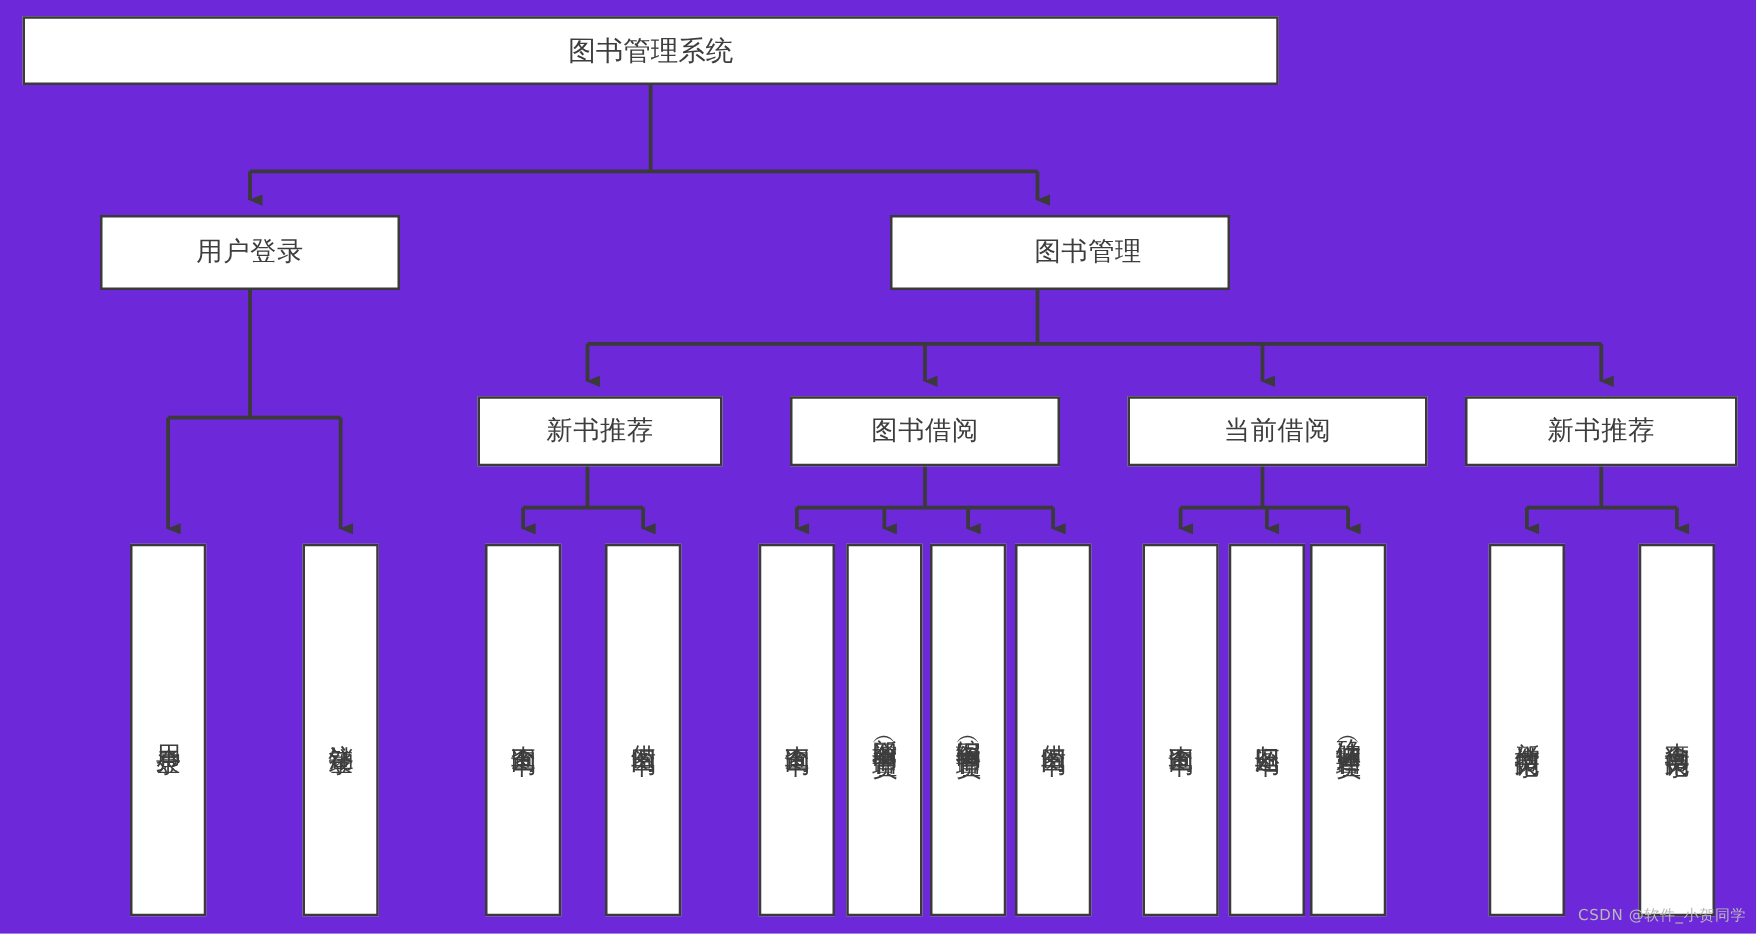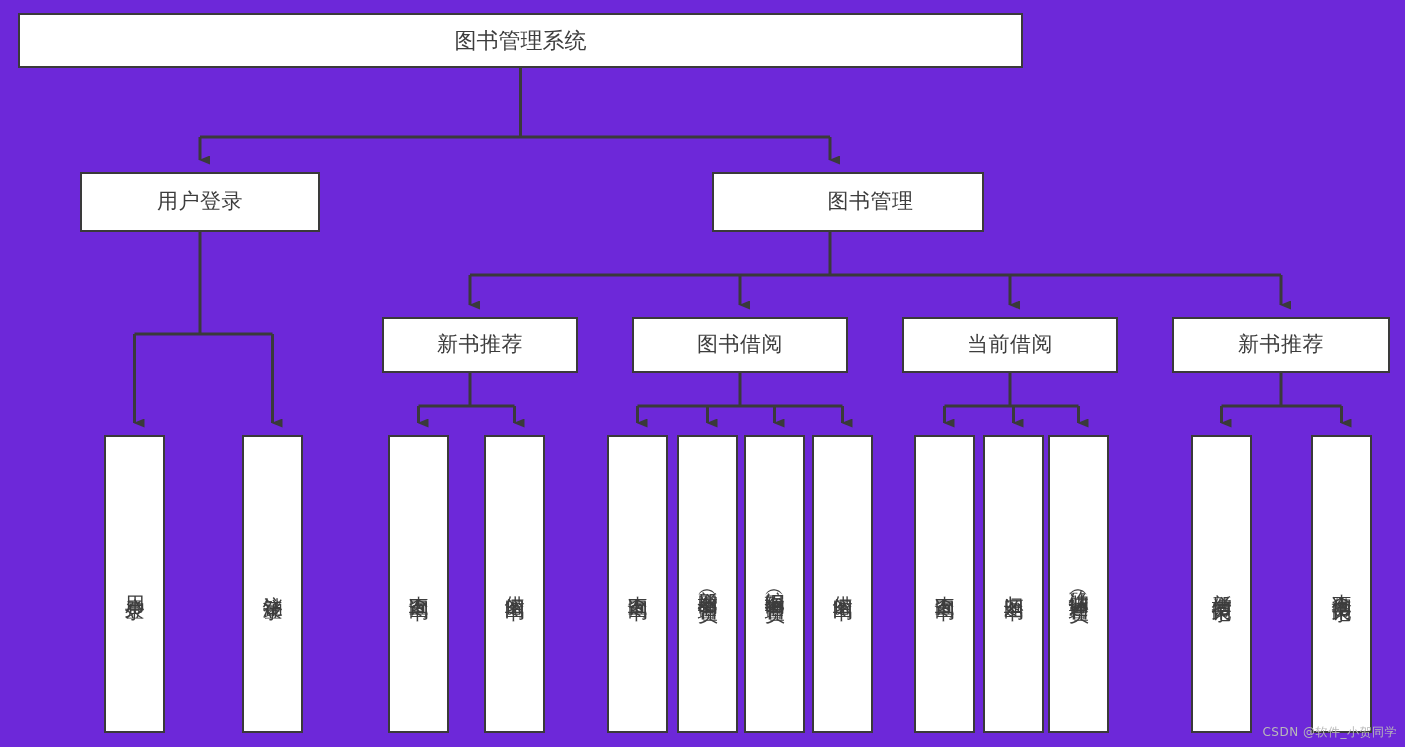--- a/index.html
+++ b/index.html
@@ -120,21 +120,21 @@
         <path d="M1341.5,406 L1341.5,423" marker-end="url(#arrowhead)"></path>
       </g>
   </svg>
 
   <div id="node-layer">
       <div class="node node-root" style="left: 18px; top: 13px; width: 1005px; height: 55px;">图书管理系统</div>
       <div class="node node-h" style="left: 80px; top: 172px; width: 240px; height: 60px;">用户登录</div>
       <div class="node node-h" style="left: 712px; top: 172px; width: 272px; height: 60px; padding-left: 45px;">图书管理</div>
       <div class="node node-h" style="left: 382px; top: 317px; width: 196px; height: 56px;">新书推荐</div>
       <div class="node node-h" style="left: 632px; top: 317px; width: 216px; height: 56px;">图书借阅</div>
-      <div class="node node-h" style="left: 902px; top: 317px; width: 216px; height: 56px;">当前借阅</div>
+      <div class="node node-h" style="left: 902px; top: 317px; width: 240px; height: 56px;">当前借阅</div>
       <div class="node node-h" style="left: 1172px; top: 317px; width: 218px; height: 56px;">新书推荐</div>
       <div class="node node-v" style="left: 104px; top: 435px; width: 61px; height: 298px;">
         <span>用户登录</span>
       </div>
       <div class="node node-v" style="left: 242px; top: 435px; width: 61px; height: 298px;">
         <span>注销登录</span>
       </div>
       <div class="node node-v" style="left: 388px; top: 435px; width: 61px; height: 298px;">
         <span>查询图书</span>
       </div>

